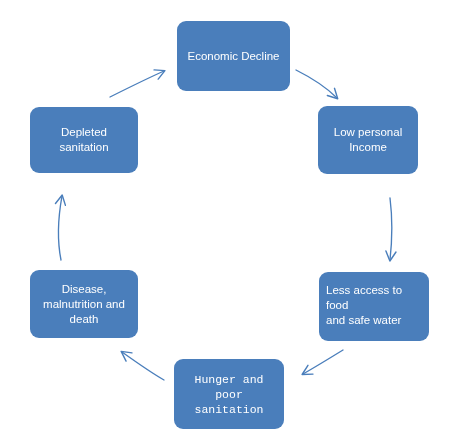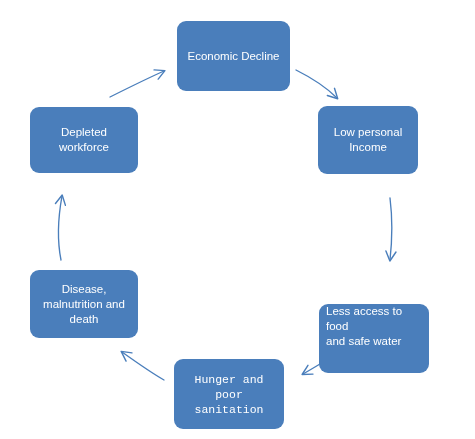--- a/index.html
+++ b/index.html
@@ -29,35 +29,35 @@
     position: absolute;
     box-sizing: border-box;
     background: #4a7ebb;
     border-radius: 9px;
     color: #ffffff;
     font-size: 11.5px;
     line-height: 15px;
     display: flex;
     justify-content: center;
     text-align: center;
-    padding: 0 7px;
+    padding: 11px 7px;
   }
   .node.v-center { align-items: center; }
   .node.v-top { align-items: flex-start; }
   .node.h-left { justify-content: flex-start; text-align: left; }
   .node-label {
     display: block;
     width: 100%;
     white-space: pre-line;
   }
 
   
   #node-economic-decline { left: 177px; top: 21px;  width: 113px; height: 70px; }
   #node-low-income       { left: 318px; top: 106px; width: 100px; height: 68px; }
-  #node-less-access      { left: 319px; top: 272px; width: 110px; height: 69px; margin-top: 32px; }
+  #node-less-access      { left: 319px; top: 272px; width: 110px; height: 69px; }
   #node-hunger           { left: 174px; top: 359px; width: 110px; height: 70px; font-family: Liberation Mono, monospace; }
   #node-disease          { left: 30px;  top: 270px; width: 108px; height: 68px; }
   #node-depleted         { left: 30px;  top: 107px; width: 108px; height: 66px; }
 </style>
 </head>
 <body>
 
 <div id="diagram-canvas">
 
   <svg id="arrow-layer" viewBox="0 0 475 439" width="475" height="439" xmlns="http://www.w3.org/2000/svg">
@@ -102,16 +102,16 @@
   </div>
 
   <div class="node v-center" id="node-disease">
     <span class="node-label">Disease,
 malnutrition and
 death</span>
   </div>
 
   <div class="node v-center" id="node-depleted">
     <span class="node-label">Depleted
-workforce</span>
+sanitation</span>
   </div>
 
 </div>
 
 </body></html>

